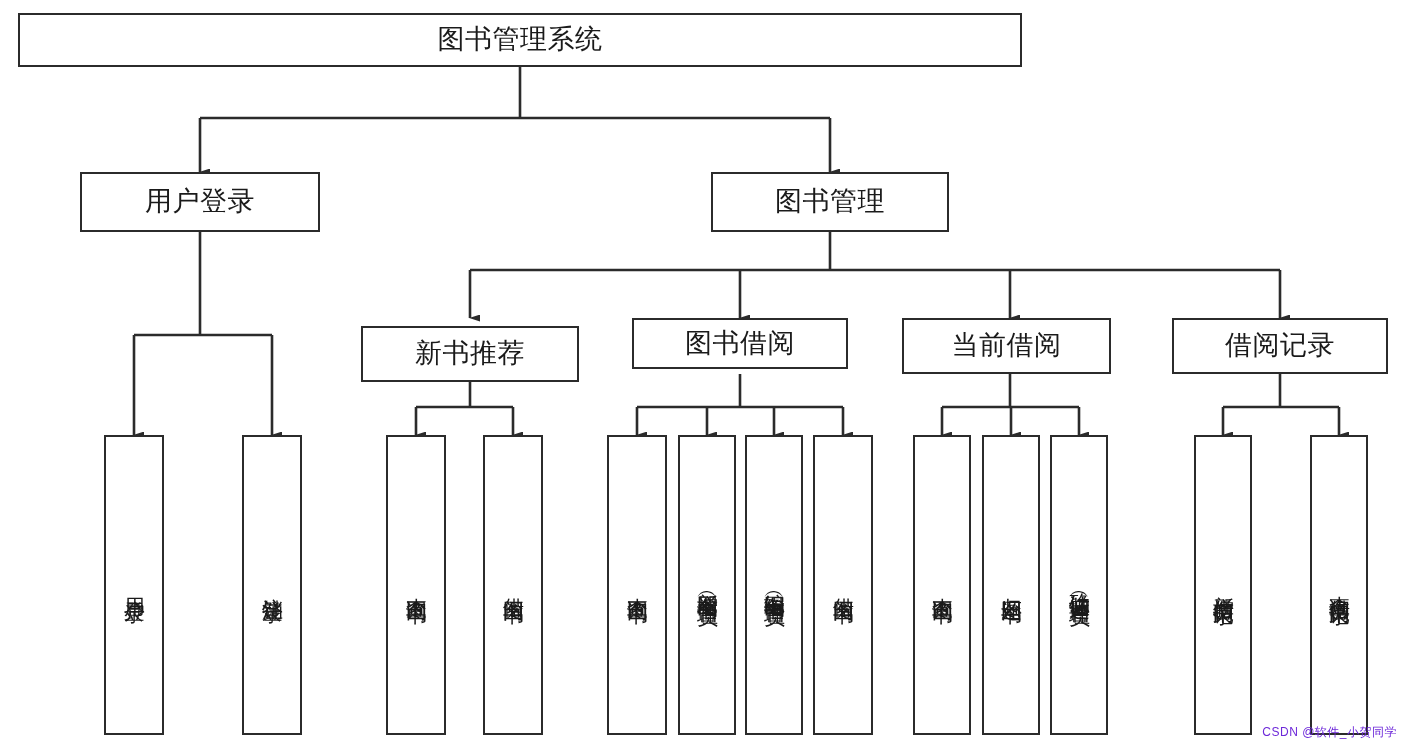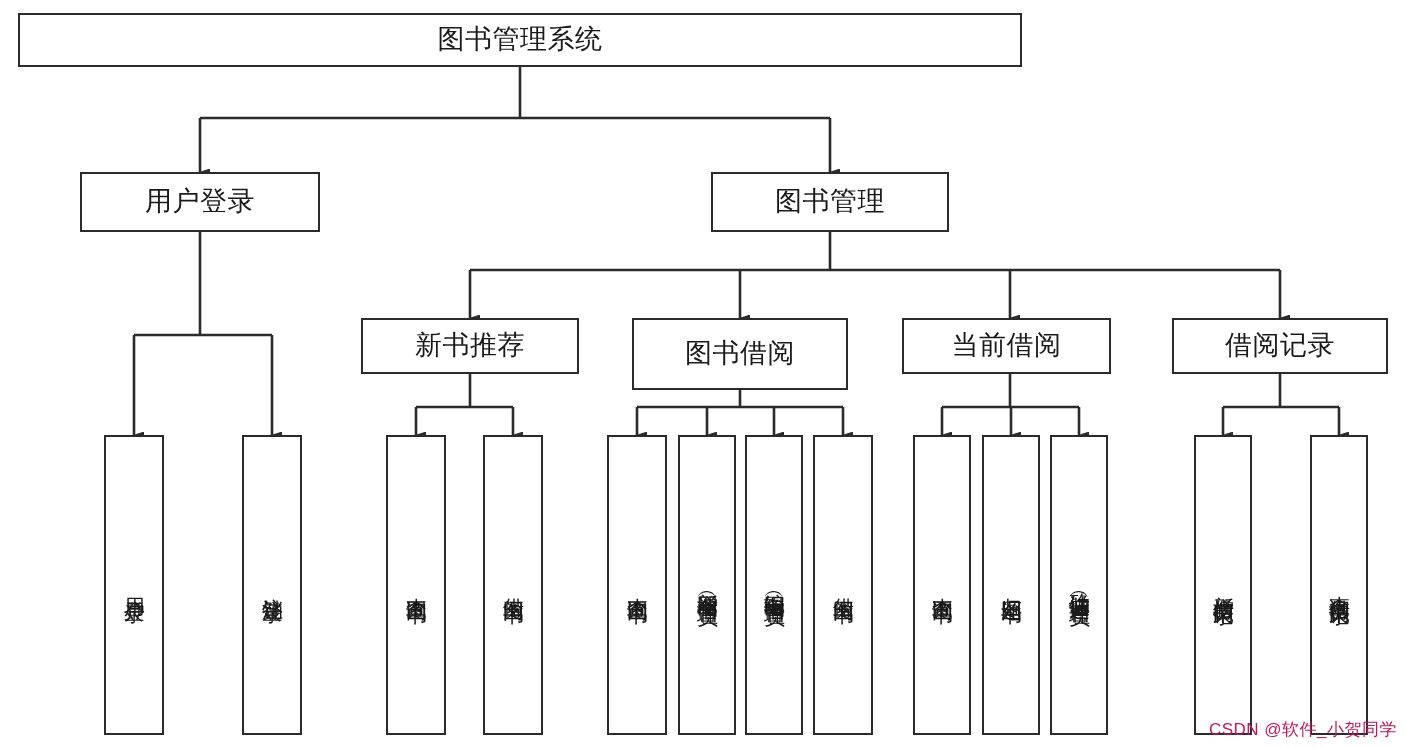--- a/index.html
+++ b/index.html
@@ -53,22 +53,22 @@
   }
   .node.vert .label {
     writing-mode: vertical-rl;
     text-orientation: upright;
     max-height: 100%;
   }
   #watermark {
     position: absolute;
     right: 8px;
     bottom: 6px;
-    font-size: 17px;
-    color: #be185d;
+    font-size: 12px;
+    color: #6d28d9;
     letter-spacing: 0.5px;
     white-space: nowrap;
     pointer-events: none;
   }
 </style>
 </head>
 <body>
 
 <div id="canvas">
 
@@ -118,24 +118,24 @@
   <div id="node-layer">
       <div class="node horiz" style="left: 18px; top: 13px; width: 1004px; height: 54px;">
         <span class="label">图书管理系统</span>
       </div>
       <div class="node horiz" style="left: 80px; top: 172px; width: 240px; height: 60px;">
         <span class="label">用户登录</span>
       </div>
       <div class="node horiz" style="left: 711px; top: 172px; width: 238px; height: 60px;">
         <span class="label">图书管理</span>
       </div>
-      <div class="node horiz" style="left: 361px; top: 318px; width: 218px; height: 56px;">
+      <div class="node horiz" style="left: 361px; top: 326px; width: 218px; height: 56px;">
         <span class="label">新书推荐</span>
       </div>
-      <div class="node horiz" style="left: 632px; top: 318px; width: 216px; height: 72px;">
+      <div class="node horiz" style="left: 632px; top: 318px; width: 216px; height: 51px;">
         <span class="label">图书借阅</span>
       </div>
       <div class="node horiz" style="left: 902px; top: 318px; width: 209px; height: 56px;">
         <span class="label">当前借阅</span>
       </div>
       <div class="node horiz" style="left: 1172px; top: 318px; width: 216px; height: 56px;">
         <span class="label">借阅记录</span>
       </div>
       <div class="node vert" style="left: 104px; top: 435px; width: 60px; height: 300px;">
         <span class="label">用户登录</span>

